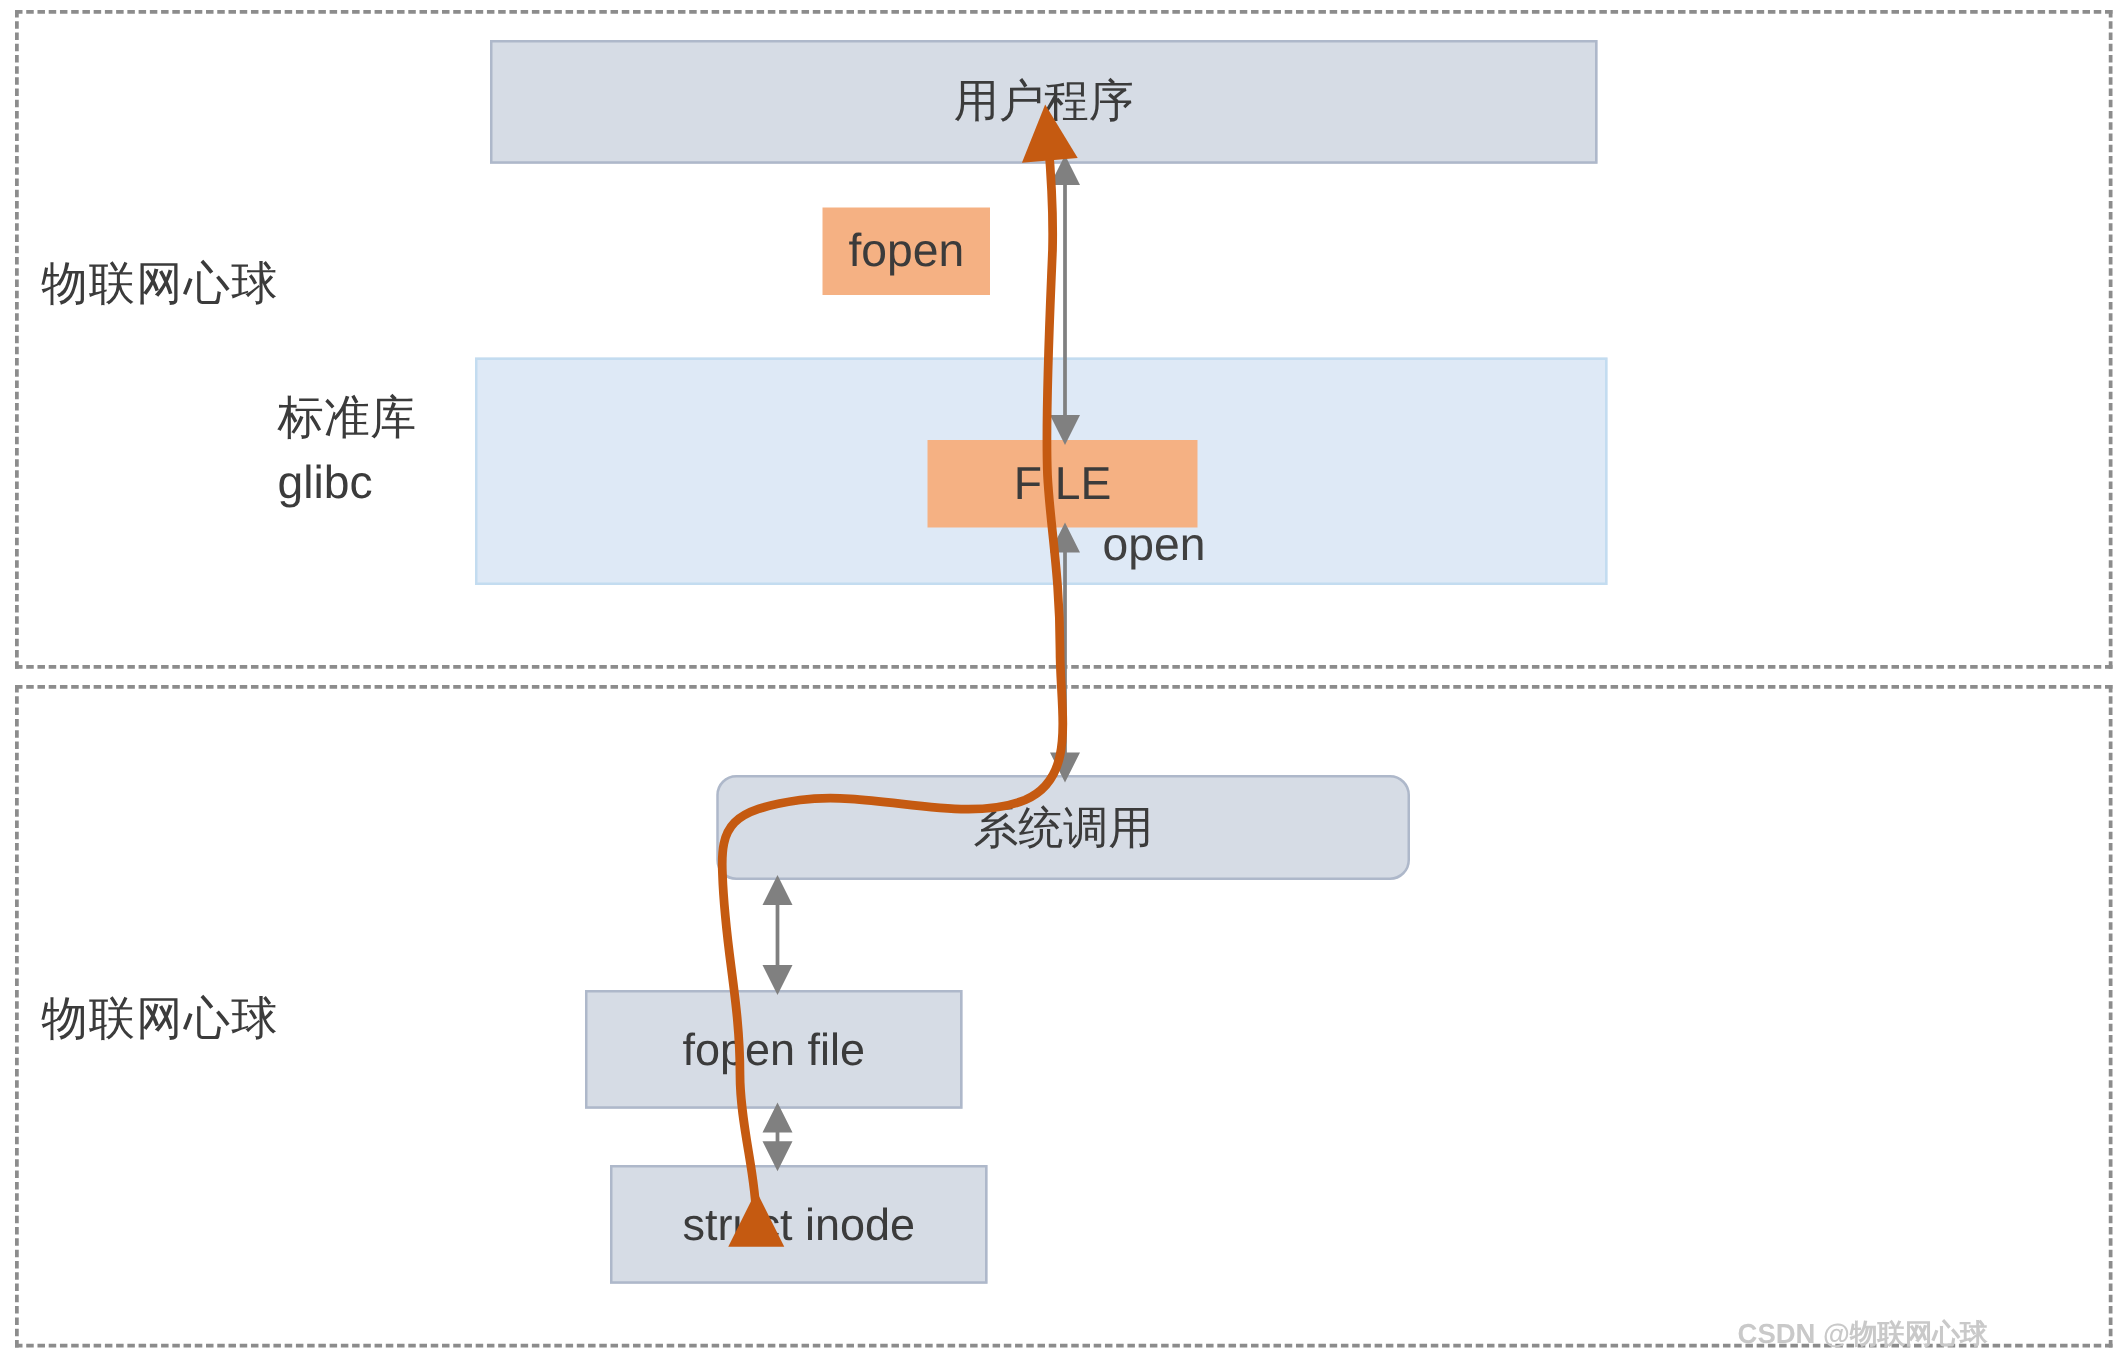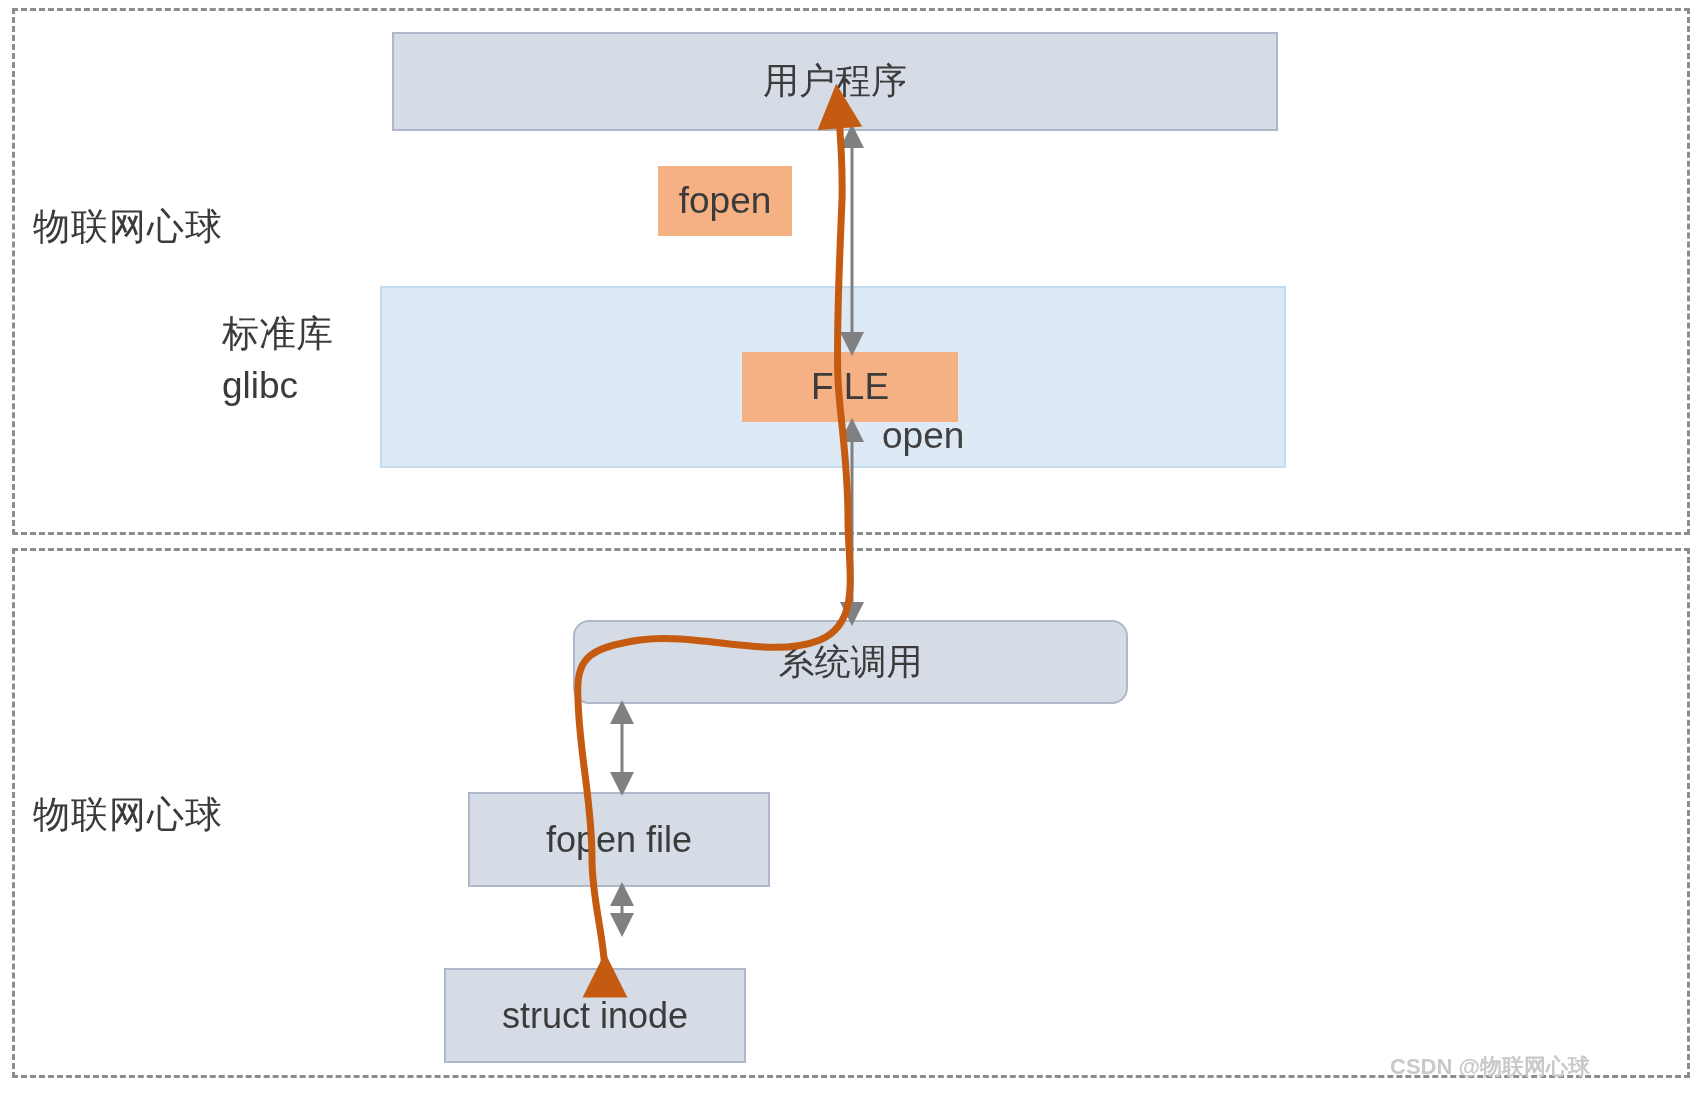--- a/index.html
+++ b/index.html
@@ -74,21 +74,21 @@
     background: #f5b183;
     border: none;
   }
 
   #box-user-program { left: 392px; top: 32px;  width: 886px; height: 99px; text-align: right; }
   #box-fopen        { left: 658px; top: 166px; width: 134px; height: 70px; font-size: 37px; }
   #box-glibc        { left: 380px; top: 286px; width: 906px; height: 182px; }
   #box-file         { left: 742px; top: 352px; width: 216px; height: 70px; font-size: 37px; }
   #box-syscall      { left: 573px; top: 620px; width: 555px; height: 84px; border-radius: 16px; }
   #box-struct-file  { left: 468px; top: 792px; width: 302px; height: 95px; }
-  #box-struct-inode { left: 444px; top: 932px; width: 302px; height: 95px; margin-top: 36px; }
+  #box-struct-inode { left: 488px; top: 932px; width: 302px; height: 95px; }
 
   
   #label-open {
     position: absolute;
     left: 882px;
     top: 415px;
     font-size: 37px;
     color: #404040;
     white-space: nowrap;
   }

